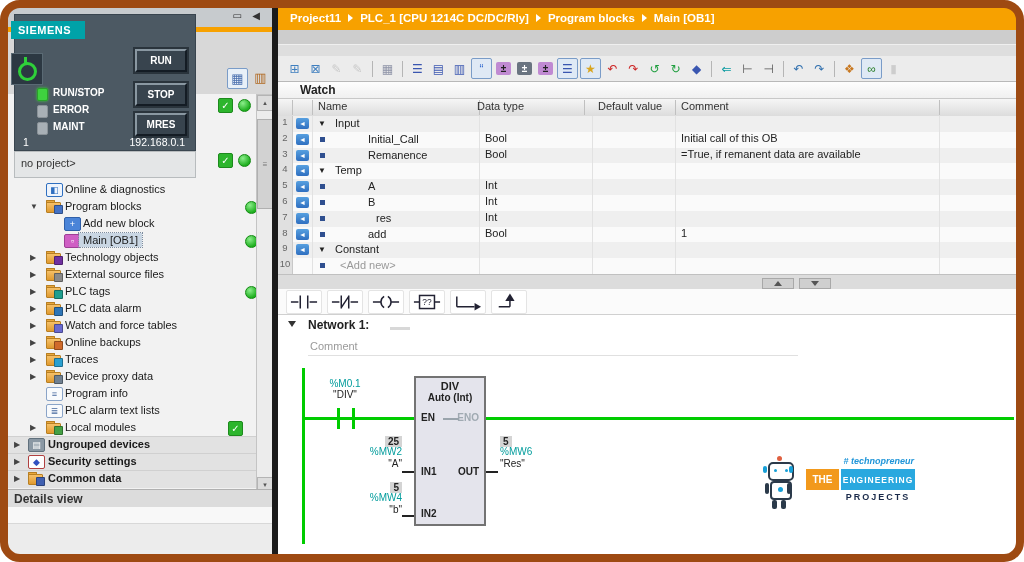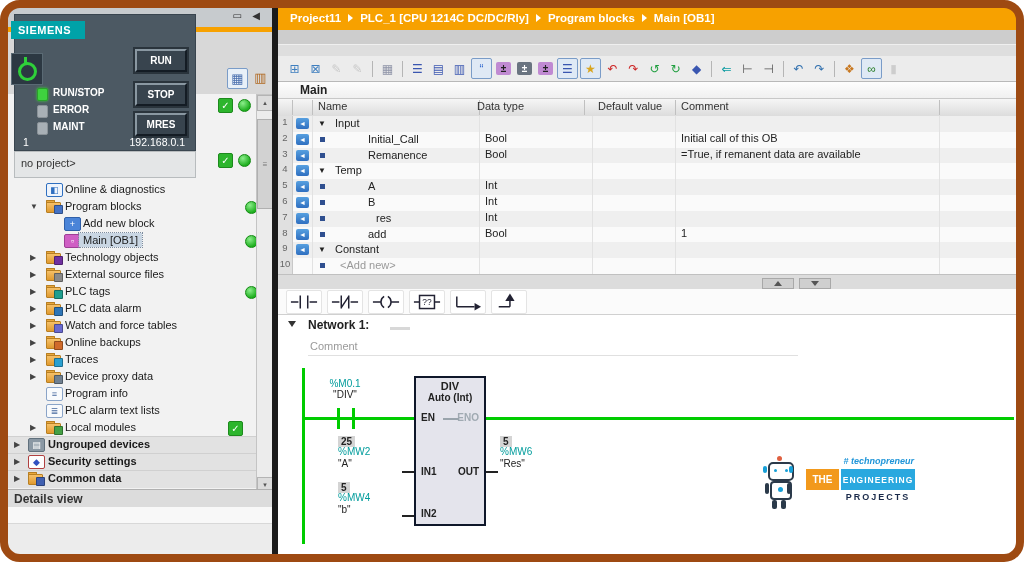--- a/index.html
+++ b/index.html
@@ -102,23 +102,23 @@
   #comment-row .ctext{position:absolute;left:32px;top:4px;font-size:11px;color:#9a9a9a;}
   #comment-row .cline{position:absolute;left:30px;top:19px;width:490px;border-bottom:1px solid #e0e0e0;}
 
   
   #ladder{position:absolute;left:0;top:352px;width:740px;height:186px;background:#fff;overflow:hidden;}
   .wire{position:absolute;background:#00cc00;}
   .bdash{position:absolute;background:#222;height:2px;}
   .addr{color:#009c9c;font-size:10px;font-weight:normal;white-space:nowrap;}
   .tag{color:#222;font-size:10px;white-space:nowrap;}
   .valbox{display:inline-block;background:#d4d4d4;color:#222;font-size:10px;font-weight:bold;padding:0 3px;line-height:11px;}
-  .opstack{position:absolute;width:64px;text-align:left;line-height:11px;}
+  .opstack{position:absolute;width:64px;text-align:right;line-height:11px;}
   .opstack div{height:12px;}
-  #div-block{position:absolute;left:136px;top:18px;width:72px;height:150px;background:#e4e4ec;border:2px solid #0f172a;box-sizing:border-box;}
+  #div-block{position:absolute;left:136px;top:18px;width:72px;height:150px;background:#e4e4ec;border:2px solid #737373;box-sizing:border-box;}
   #div-block .bt{position:absolute;left:0;top:2px;width:100%;text-align:center;font-size:11px;font-weight:bold;color:#222;}
   #div-block .bm{position:absolute;left:0;top:14px;width:100%;text-align:center;font-size:10px;font-weight:bold;color:#222;}
   .pin{position:absolute;font-size:10px;font-weight:bold;color:#222;}
   .pin.gray{color:#a0aab2;}
   #contact-label{position:absolute;left:32px;top:20px;width:70px;text-align:center;line-height:11px;}
   
   #watermark{position:absolute;left:480px;top:96px;width:164px;height:66px;}
   #wm-hash{position:absolute;left:48px;top:2px;width:108px;text-align:right;font-size:9px;font-weight:bold;font-style:italic;color:#2196d9;}
   #wm-the{position:absolute;left:48px;top:15px;width:33px;height:21px;background:#f2991c;color:#fff;font-size:10px;font-weight:bold;display:flex;align-items:center;justify-content:center;}
   #wm-eng{position:absolute;left:83px;top:15px;width:74px;height:21px;background:#29a8df;color:#fff;font-size:8.5px;font-weight:bold;letter-spacing:1px;display:flex;align-items:center;justify-content:center;}
@@ -415,21 +415,21 @@
           <span class="tico">
             <span style="color: rgb(200, 120, 32);">❖</span>
           </span>
           <span class="tico boxed">
             <span style="color: rgb(42, 126, 42);">∞</span>
           </span>
           <span class="tico dis">
             <span style="color: rgb(168, 168, 168);">▮</span>
           </span>
         </div>
-      <div id="main-bar">Main</div>
+      <div id="main-bar">Watch</div>
 
       <div id="iface-table">
         <div id="iface-head">
           <div class="hcell" style="left:0;width:15px"></div>
           <div class="hcell" style="left:15px;width:20px"></div>
           <div class="hcell" style="left:35px;width:167px">Name</div>
           <div class="hcell" style="left:194px;width:113px">Data type</div>
           <div class="hcell" style="left:315px;width:83px">Default value</div>
           <div class="hcell" style="left:398px;width:264px">Comment</div>
           <div class="hcell" style="left:662px;width:78px;border-right:none"></div>

